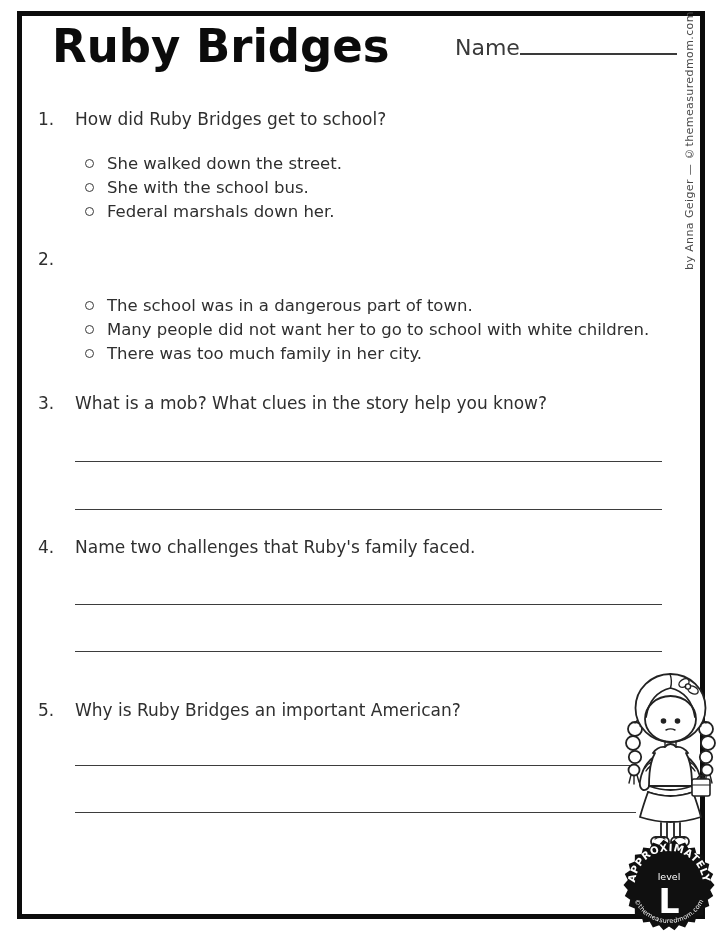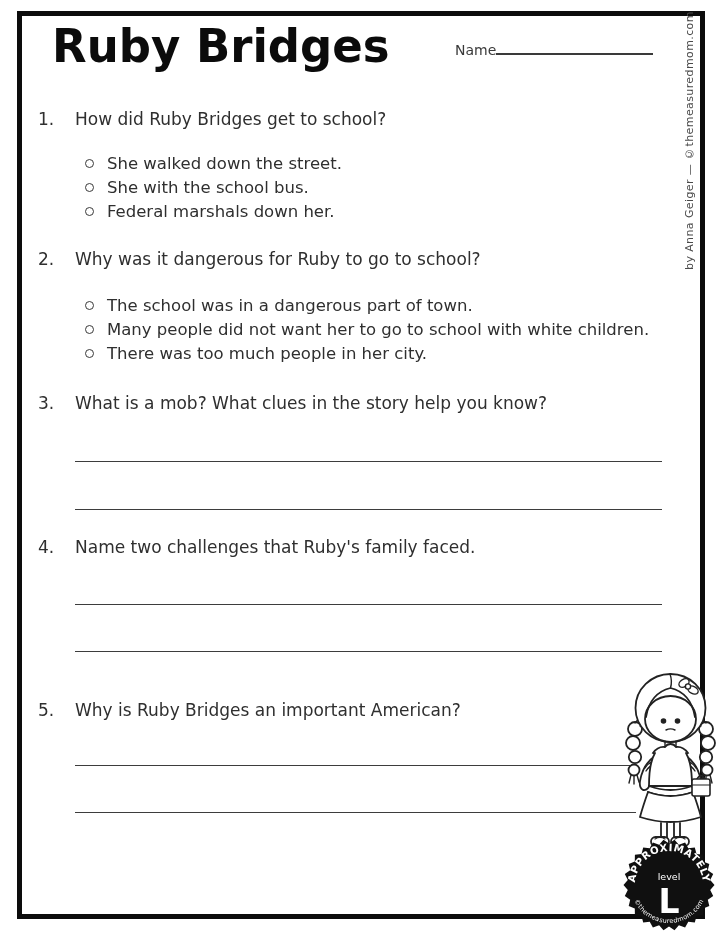--- a/index.html
+++ b/index.html
@@ -11,21 +11,21 @@
   .page-border{
     position:absolute;left:17px;top:11px;width:688px;height:908px;
     border:5px solid #0c0c0c;box-sizing:border-box;background:#fff;
   }
   .title{
     position:absolute;left:52px;top:18px;
     font-size:45px;font-weight:bold;letter-spacing:0px;color:#0b0b0b;
     transform:scaleY(1.04);transform-origin:left top;white-space:nowrap;
   }
   .name-row{
-    position:absolute;left:455px;top:33px;font-size:14px;color:#3a3a3a;white-space:nowrap;
+    position:absolute;left:455px;top:33px;font-size:22px;color:#3a3a3a;white-space:nowrap;
   }
   .name-line{
     display:inline-block;width:157px;height:20px;border-bottom:2px solid #3a3a3a;
     vertical-align:baseline;
   }
   .credit{
     position:absolute;left:683px;top:18px;height:252px;
     writing-mode:vertical-rl;transform:rotate(180deg);
     font-size:11px;color:#4a4a4a;letter-spacing:0.4px;white-space:nowrap;
   }
@@ -75,34 +75,33 @@
           <span class="bullet"></span>
           <span class="opt-label">She with the school bus.</span>
         </div>
         <div class="opt-row">
           <span class="bullet"></span>
           <span class="opt-label">Federal marshals down her.</span>
         </div>
       </div>
       <div class="q" style="top: 248px;">
         <span class="qnum">2.</span>
-        <span>Why was it dangerous for Ruby to go to school?</span>
       </div>
       <div class="opts" style="top: 293px;">
         <div class="opt-row">
           <span class="bullet"></span>
           <span class="opt-label">The school was in a dangerous part of town.</span>
         </div>
         <div class="opt-row">
           <span class="bullet"></span>
           <span class="opt-label">Many people did not want her to go to school with white children.</span>
         </div>
         <div class="opt-row">
           <span class="bullet"></span>
-          <span class="opt-label">There was too much people in her city.</span>
+          <span class="opt-label">There was too much family in her city.</span>
         </div>
       </div>
       <div class="q" style="top: 392px;">
         <span class="qnum">3.</span>
         <span>What is a mob? What clues in the story help you know?</span>
       </div>
       <div class="ans-line" style="top: 461px; left: 75px; width: 587px;"></div>
       <div class="ans-line" style="top: 509px; left: 75px; width: 587px;"></div>
       <div class="q" style="top: 536px;">
         <span class="qnum">4.</span>

